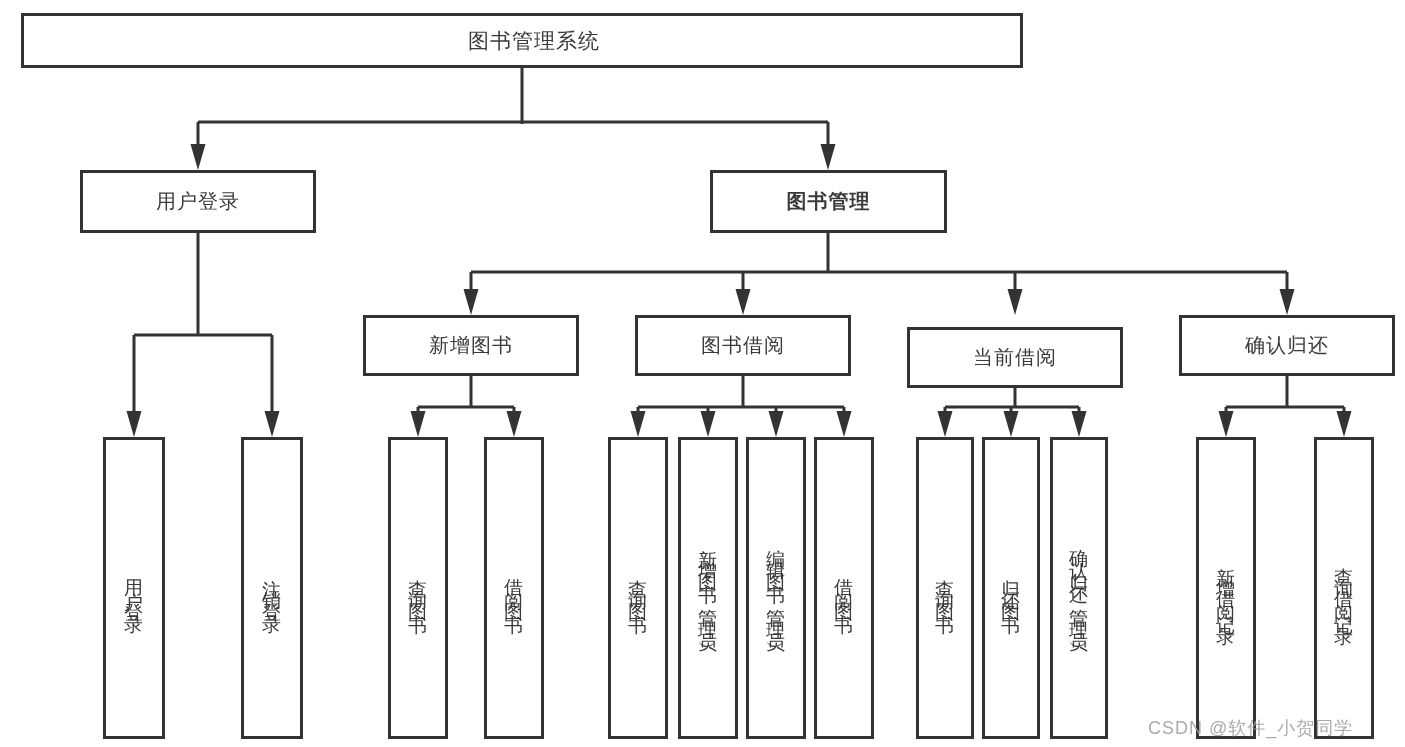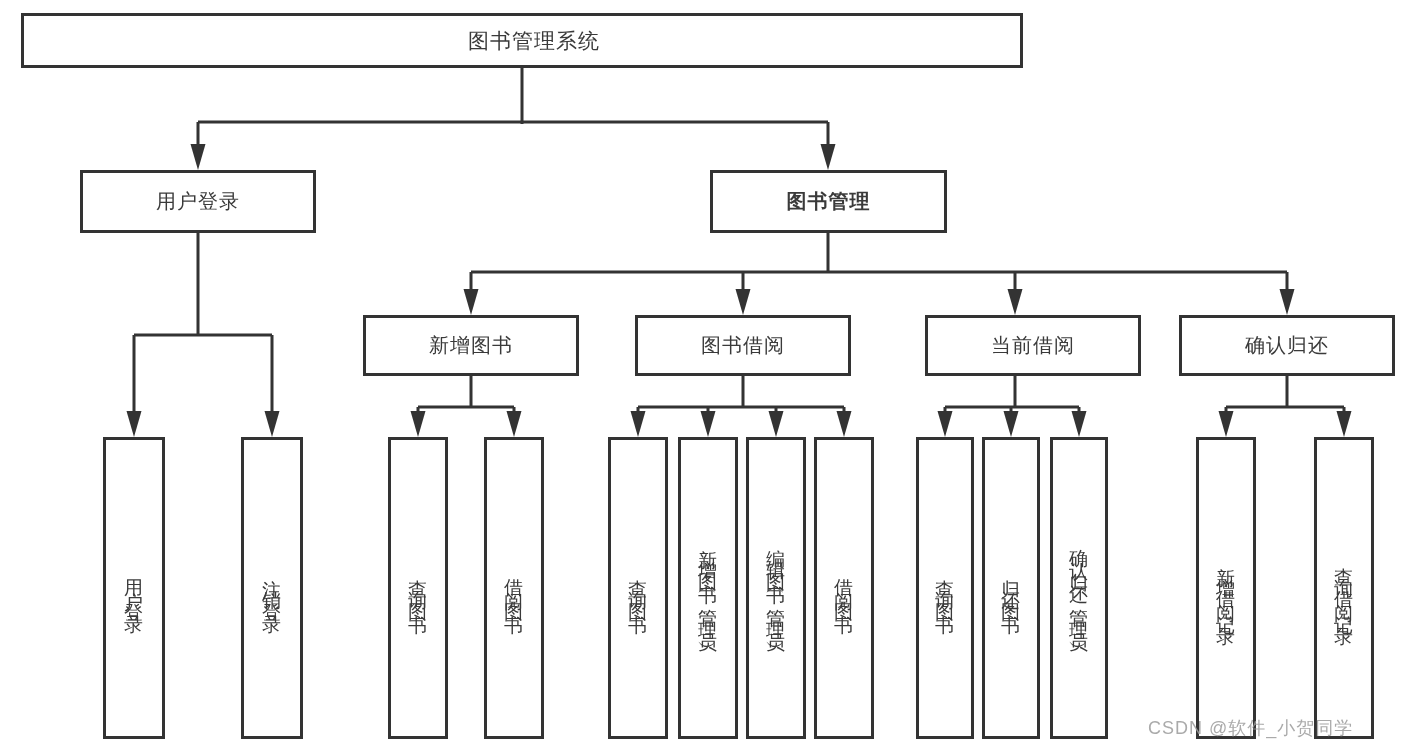--- a/index.html
+++ b/index.html
@@ -106,21 +106,21 @@
     </g>
   </svg>
 
   <div class="box root-box" style="left:21px; top:13px; width:1002px; height:55px;">图书管理系统</div>
 
   <div class="box h-box" style="left:80px; top:170px; width:236px; height:63px;">用户登录</div>
   <div class="box h-box" style="left:710px; top:170px; width:237px; height:63px;font-weight:bold;">图书管理</div>
 
   <div class="box h-box" style="left:363px; top:315px; width:216px; height:61px;">新增图书</div>
   <div class="box h-box" style="left:635px; top:315px; width:216px; height:61px;">图书借阅</div>
-  <div class="box h-box" style="left:907px; top:315px; width:216px; height:61px;margin-left:18px;">当前借阅</div>
+  <div class="box h-box" style="left:907px; top:327px; width:216px; height:61px;">当前借阅</div>
   <div class="box h-box" style="left:1179px; top:315px; width:216px; height:61px;">确认归还</div>
 
   <div class="box leaf" style="left:103px; top:437px; width:62px; height:302px;">用户登录</div>
   <div class="box leaf" style="left:241px; top:437px; width:62px; height:302px;">注销登录</div>
 
   <div class="box leaf" style="left:388px; top:437px; width:60px; height:302px;">查询图书</div>
   <div class="box leaf" style="left:484px; top:437px; width:60px; height:302px;">借阅图书</div>
 
   <div class="box leaf" style="left:608px; top:437px; width:60px; height:302px;">查询图书</div>
   <div class="box leaf" style="left:678px; top:437px; width:60px; height:302px;">新增图书（管理员）</div>

